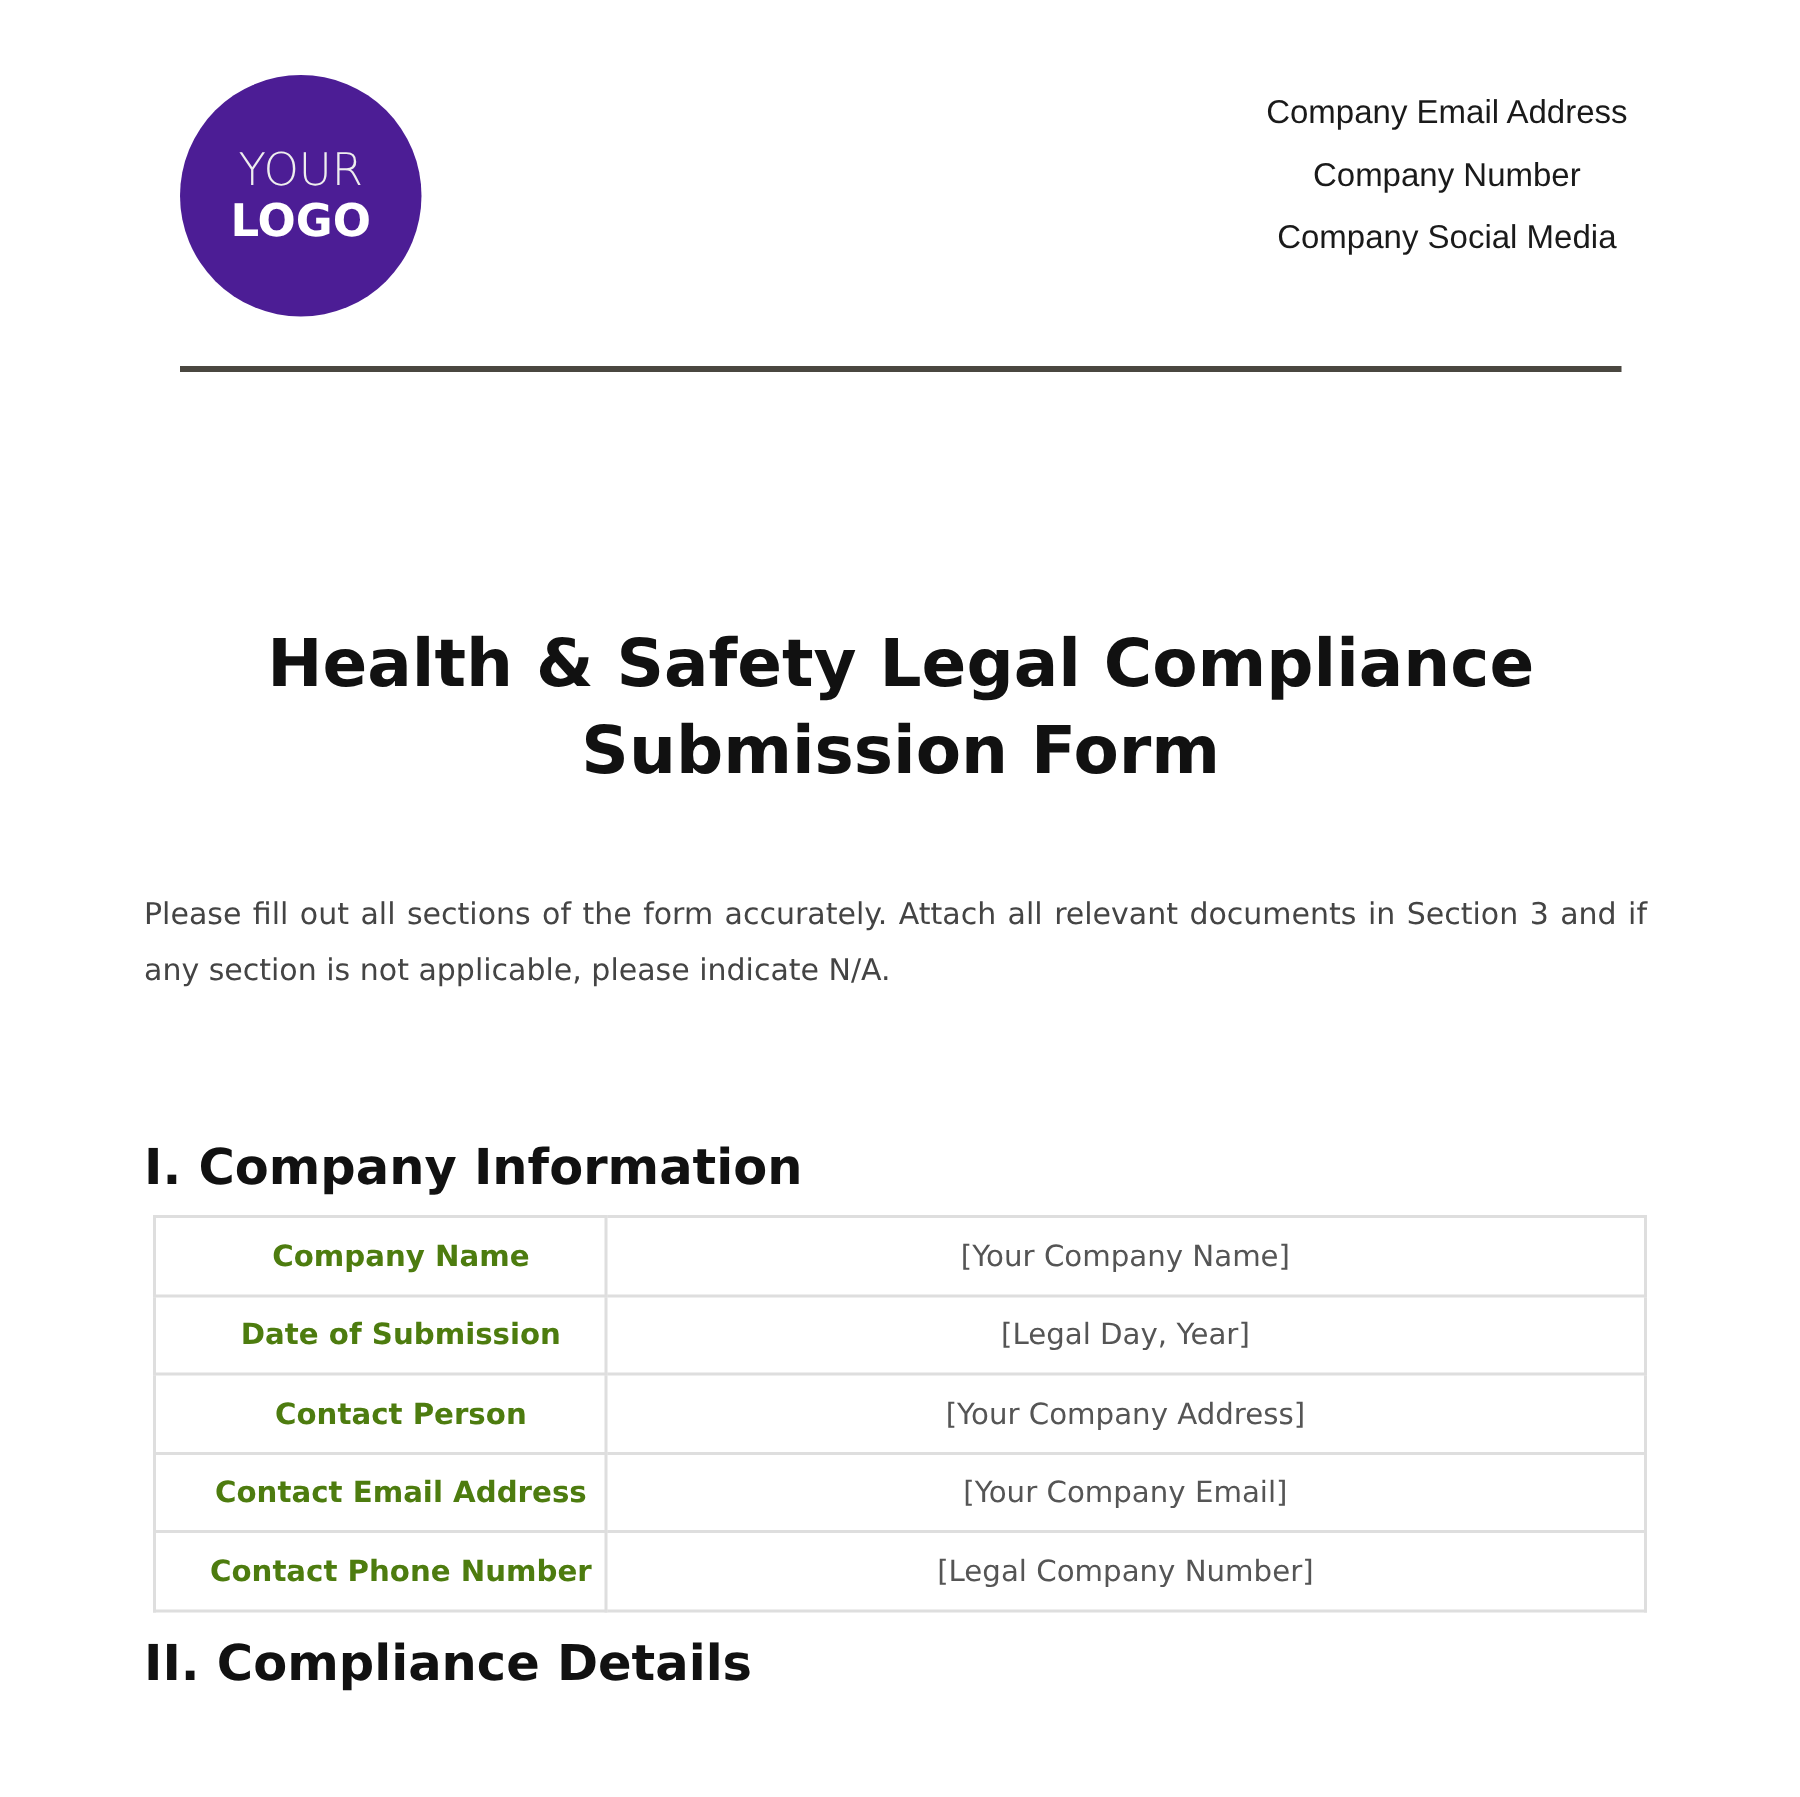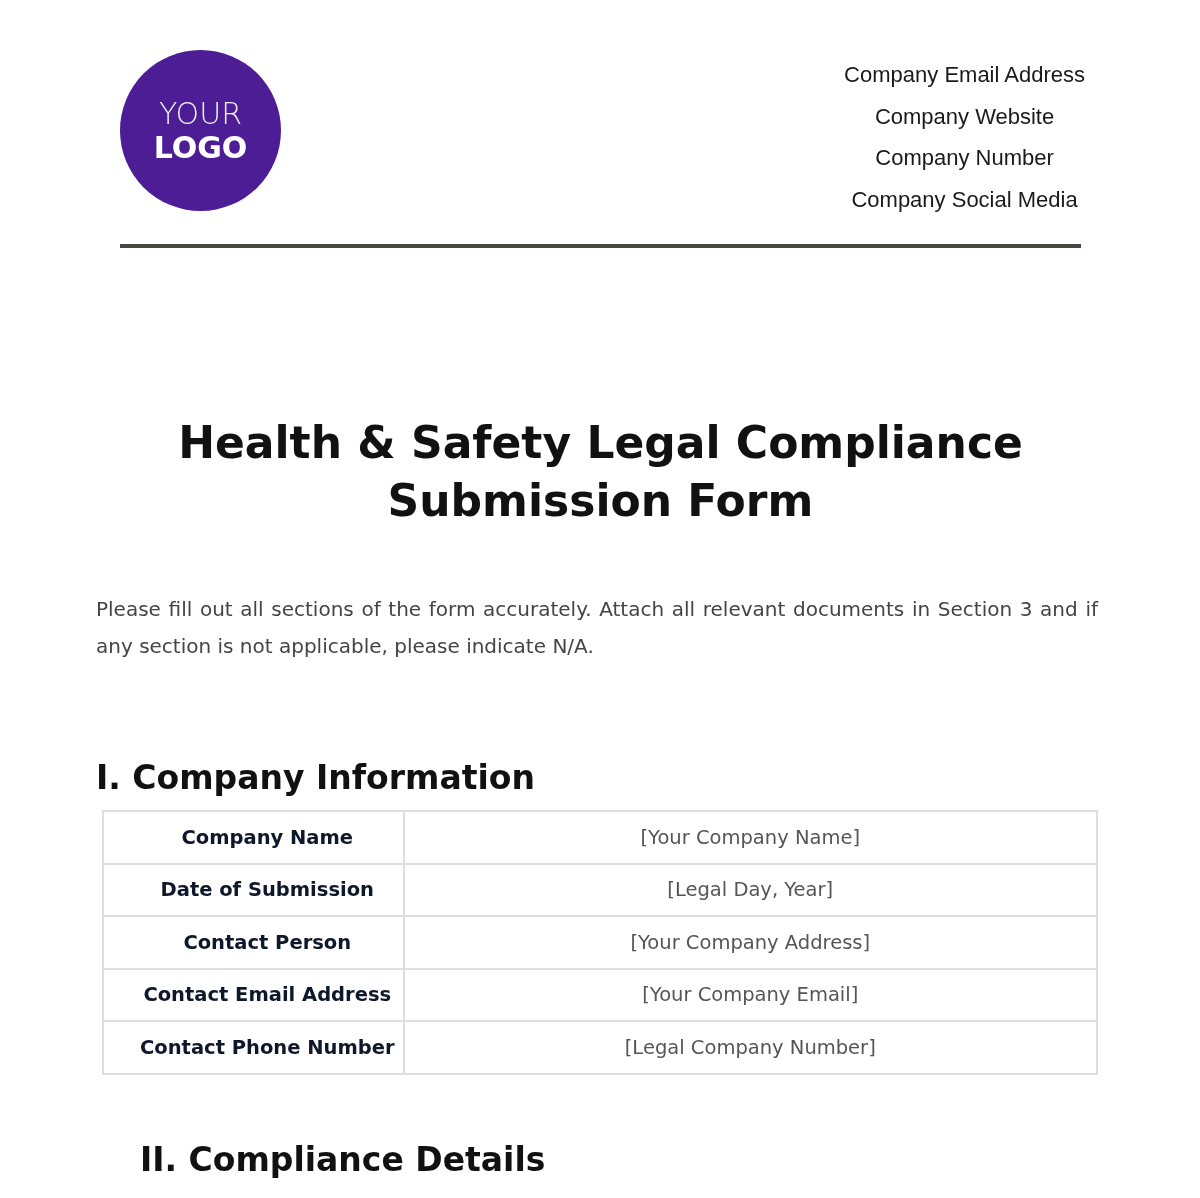--- a/index.html
+++ b/index.html
@@ -33,41 +33,40 @@
     font-family: "DejaVu Sans", sans-serif; font-size: 20px; line-height: 37px; color: #444;
     text-align: justify; text-align-last: left;
   }
 
   .h2 {
     position: absolute; left: 96px;
     font-family: "DejaVu Sans", sans-serif; font-weight: 700; font-size: 33px; line-height: 40px; color: #111;
     white-space: nowrap;
   }
   .h2.s1 { top: 722px; margin-top: 36px; }
-  .h2.s2 { top: 1140px; margin-left: 44px; }
+  .h2.s2 { top: 1089px; }
 
   table.info {
     position: absolute; left: 102px; top: 810px; width: 996px;
     border-collapse: collapse; font-family: "DejaVu Sans", sans-serif; font-size: 19.5px;
   }
   table.info td { border: 2px solid #dedede; height: 52.5px; padding: 0 8px; vertical-align: middle; white-space: nowrap; }
-  table.info td.label { width: 288px; font-weight: 700; color: #0f172a; padding-left: 36px; }
+  table.info td.label { width: 288px; font-weight: 700; color: #4d7c0f; padding-left: 36px; }
   table.info td.value { color: #555; }
 </style>
 </head>
 <body>
 
 <div class="logo">
   <span class="l1">YOUR</span>
   <span class="l2">LOGO</span>
 </div>
 
 <div class="contact">
   <div>Company Email Address</div>
-  <div>Company Website</div>
   <div>Company Number</div>
   <div>Company Social Media</div>
 </div>
 
 <div class="rule"></div>
 
 <div class="title">
   <div>Health &amp; Safety Legal Compliance</div>
   <div>Submission Form</div>
 </div>

